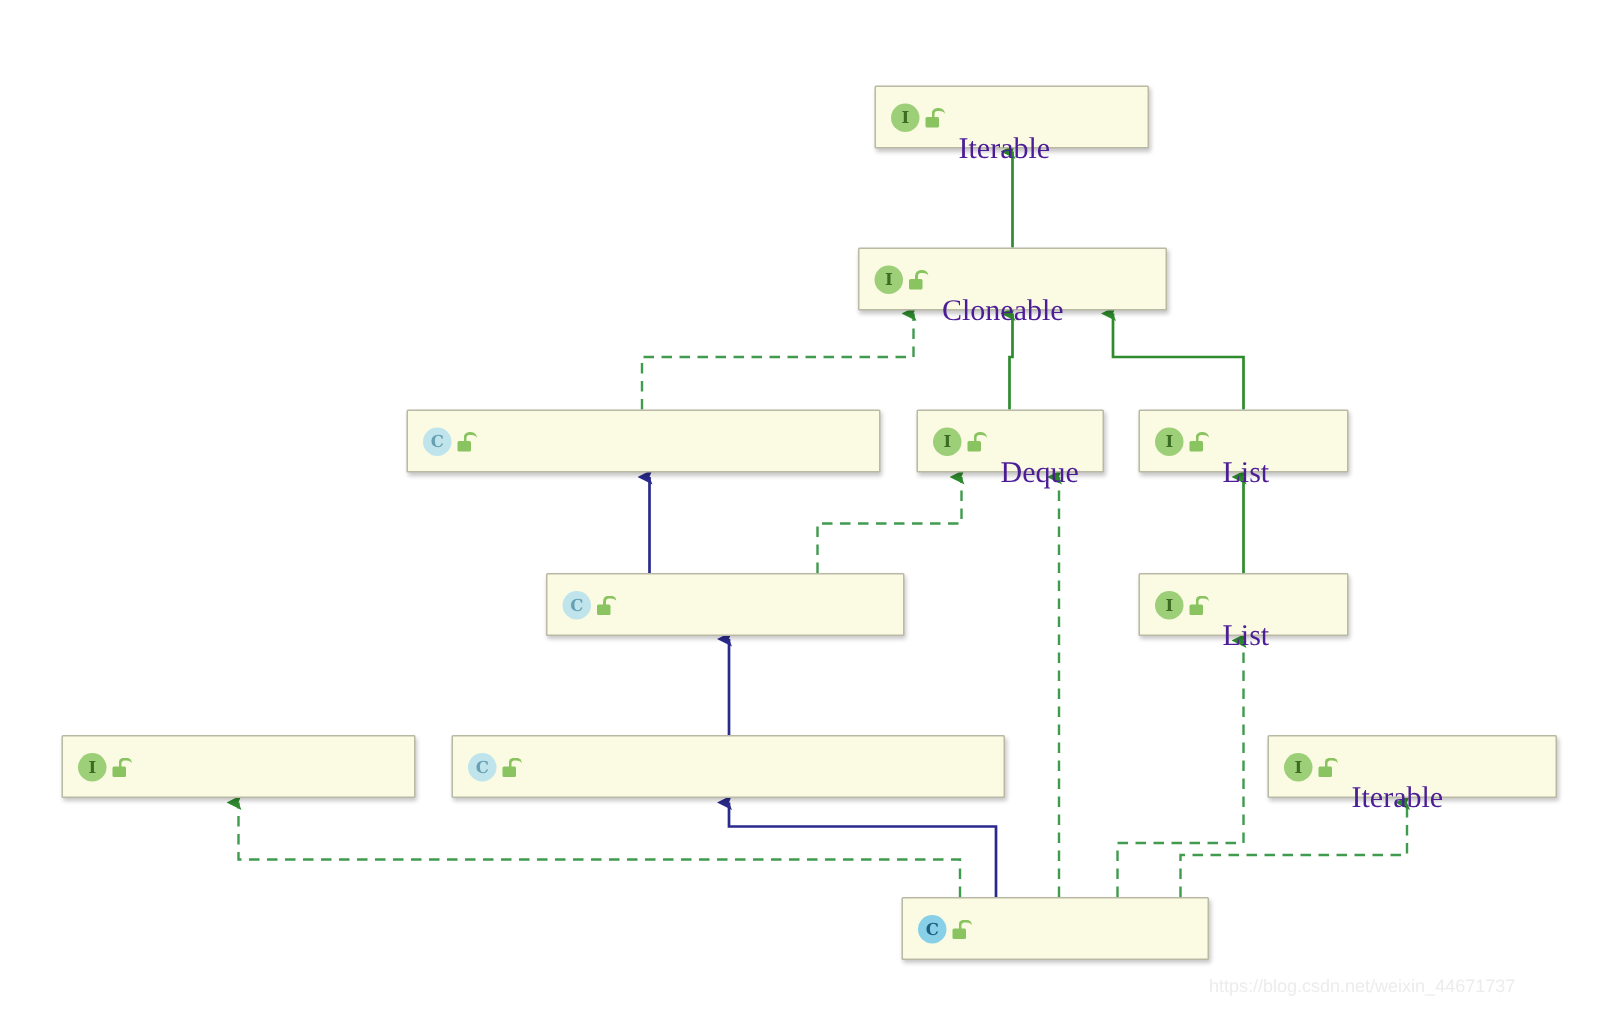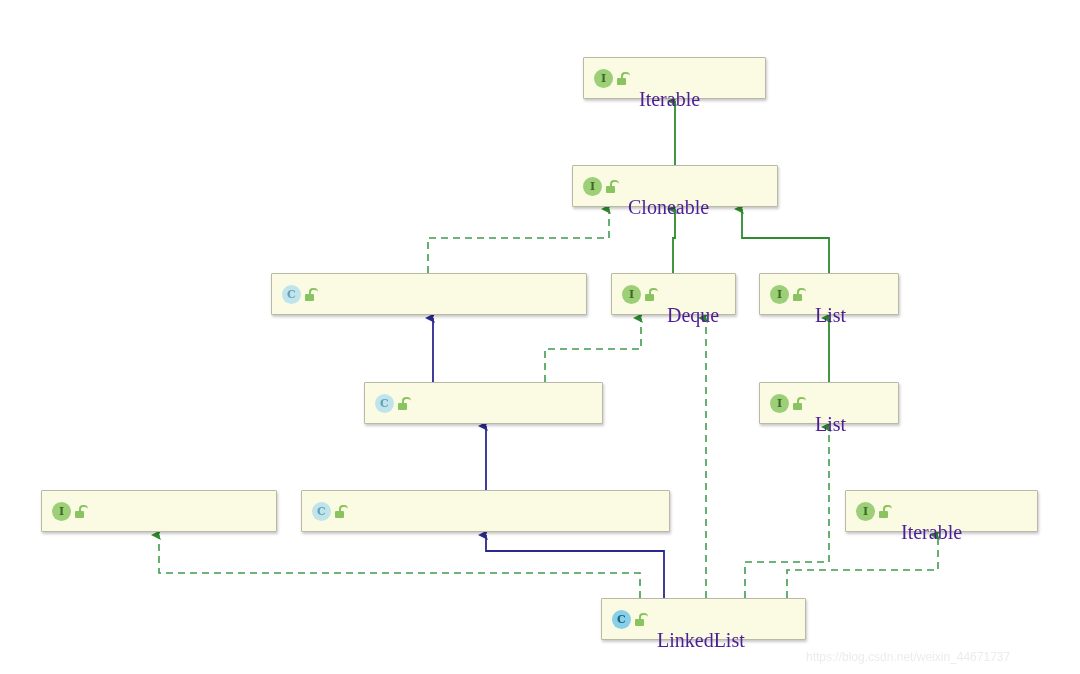--- a/index.html
+++ b/index.html
@@ -195,18 +195,17 @@
           <span class="body"></span>
         </span>
         <span class="label">Iterable</span>
       </div>
       <div class="node" style="left: 601px; top: 598px; width: 205px;">
         <span class="badge cls">C</span>
         <span class="lock">
           <span class="shackle"></span>
           <span class="body"></span>
         </span>
-        <span class="label">LinkedList</span>
       </div>
     </div>
 
   <div id="watermark">https://blog.csdn.net/weixin_44671737</div>
 </div>
 
 </body></html>

